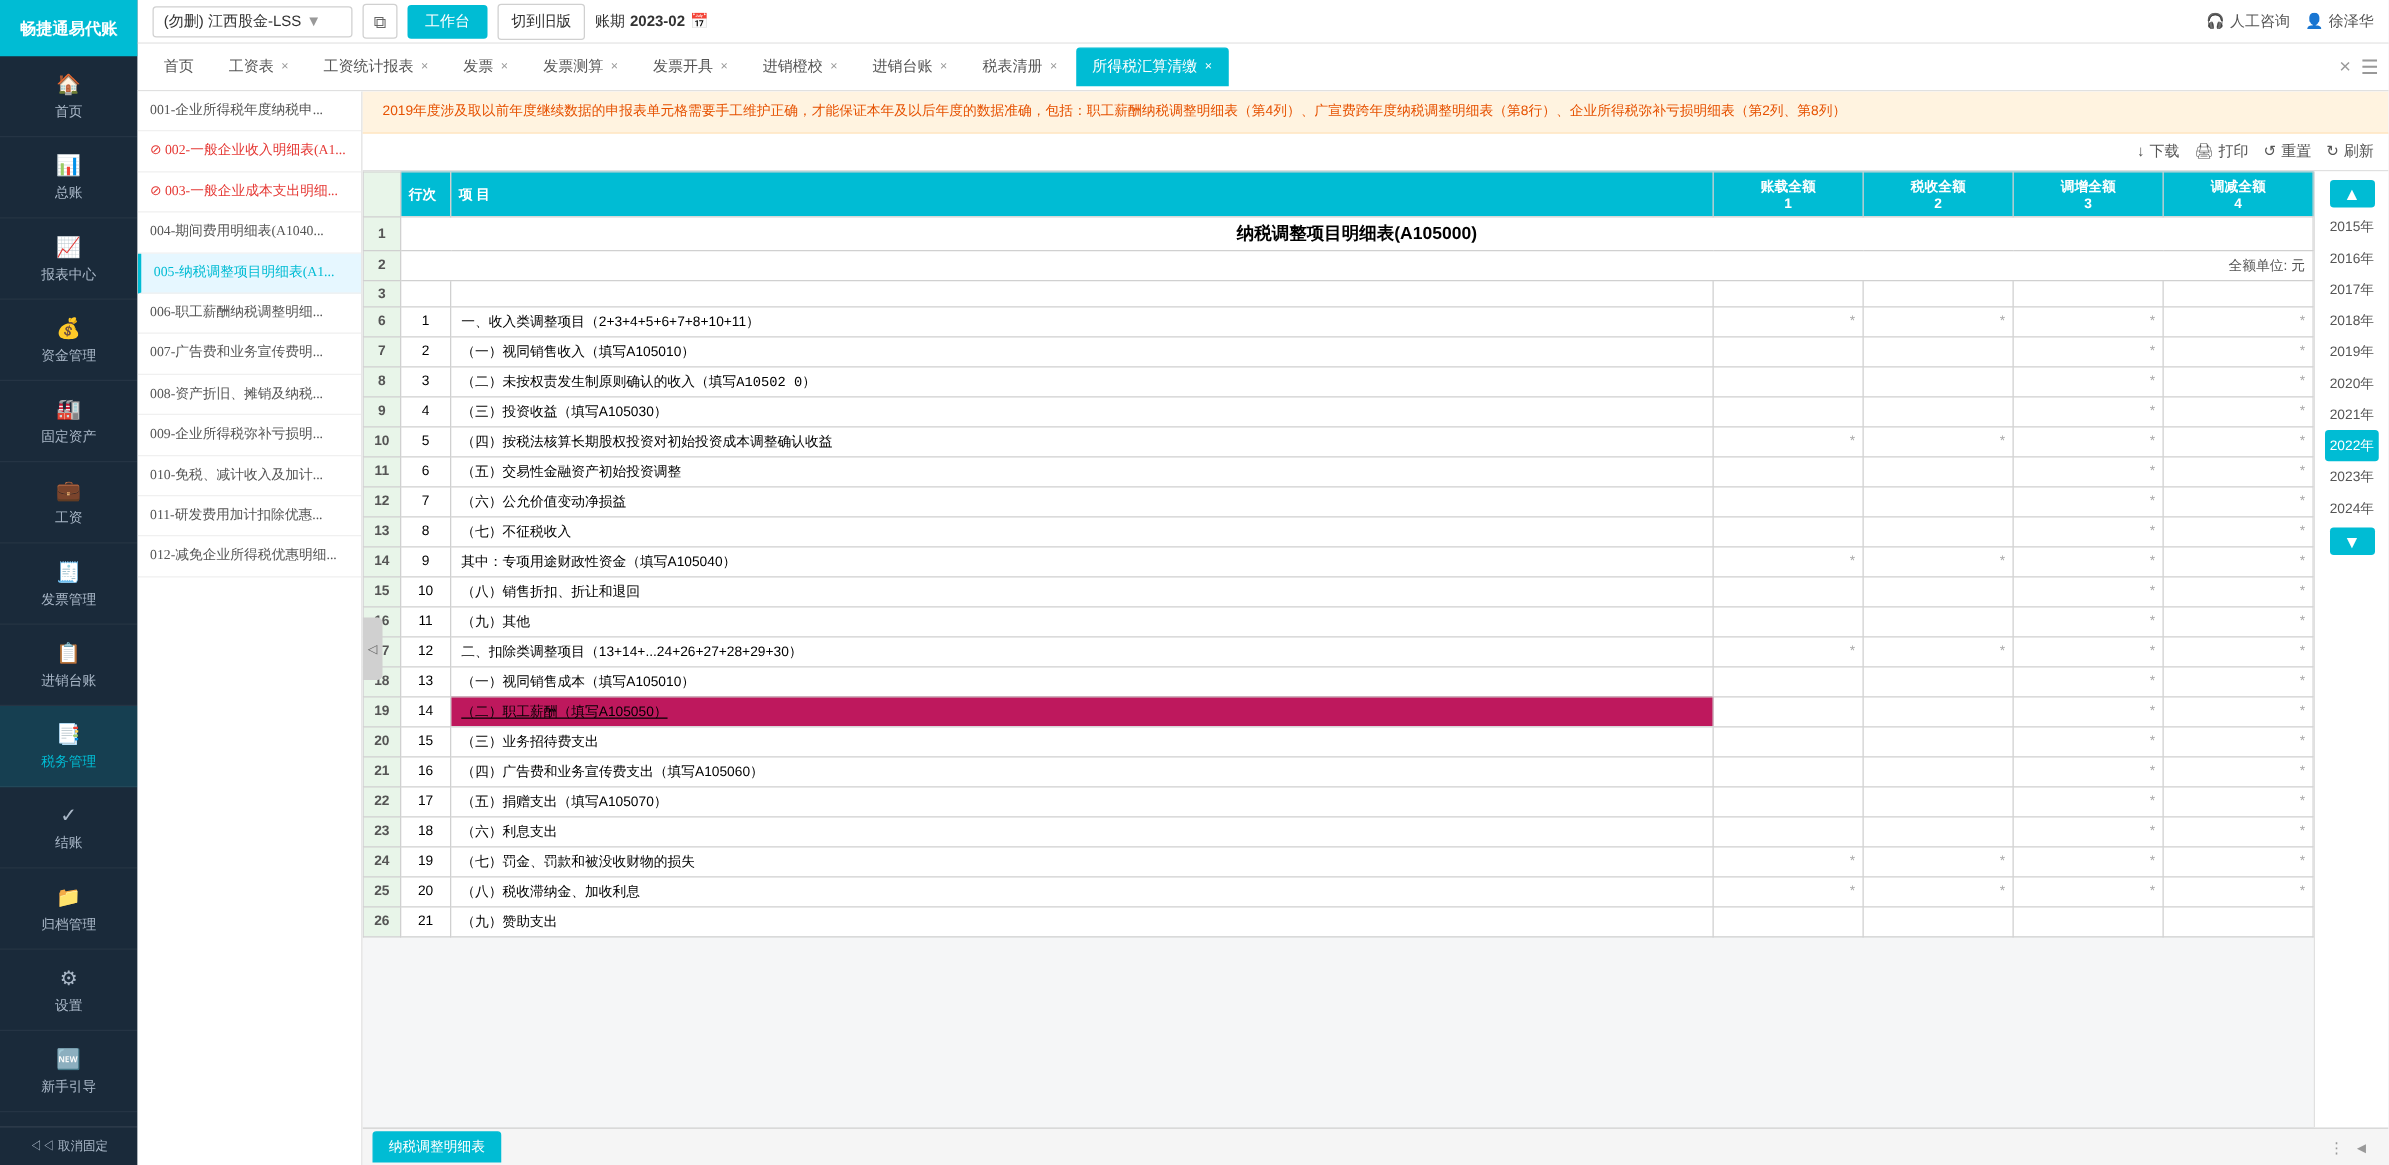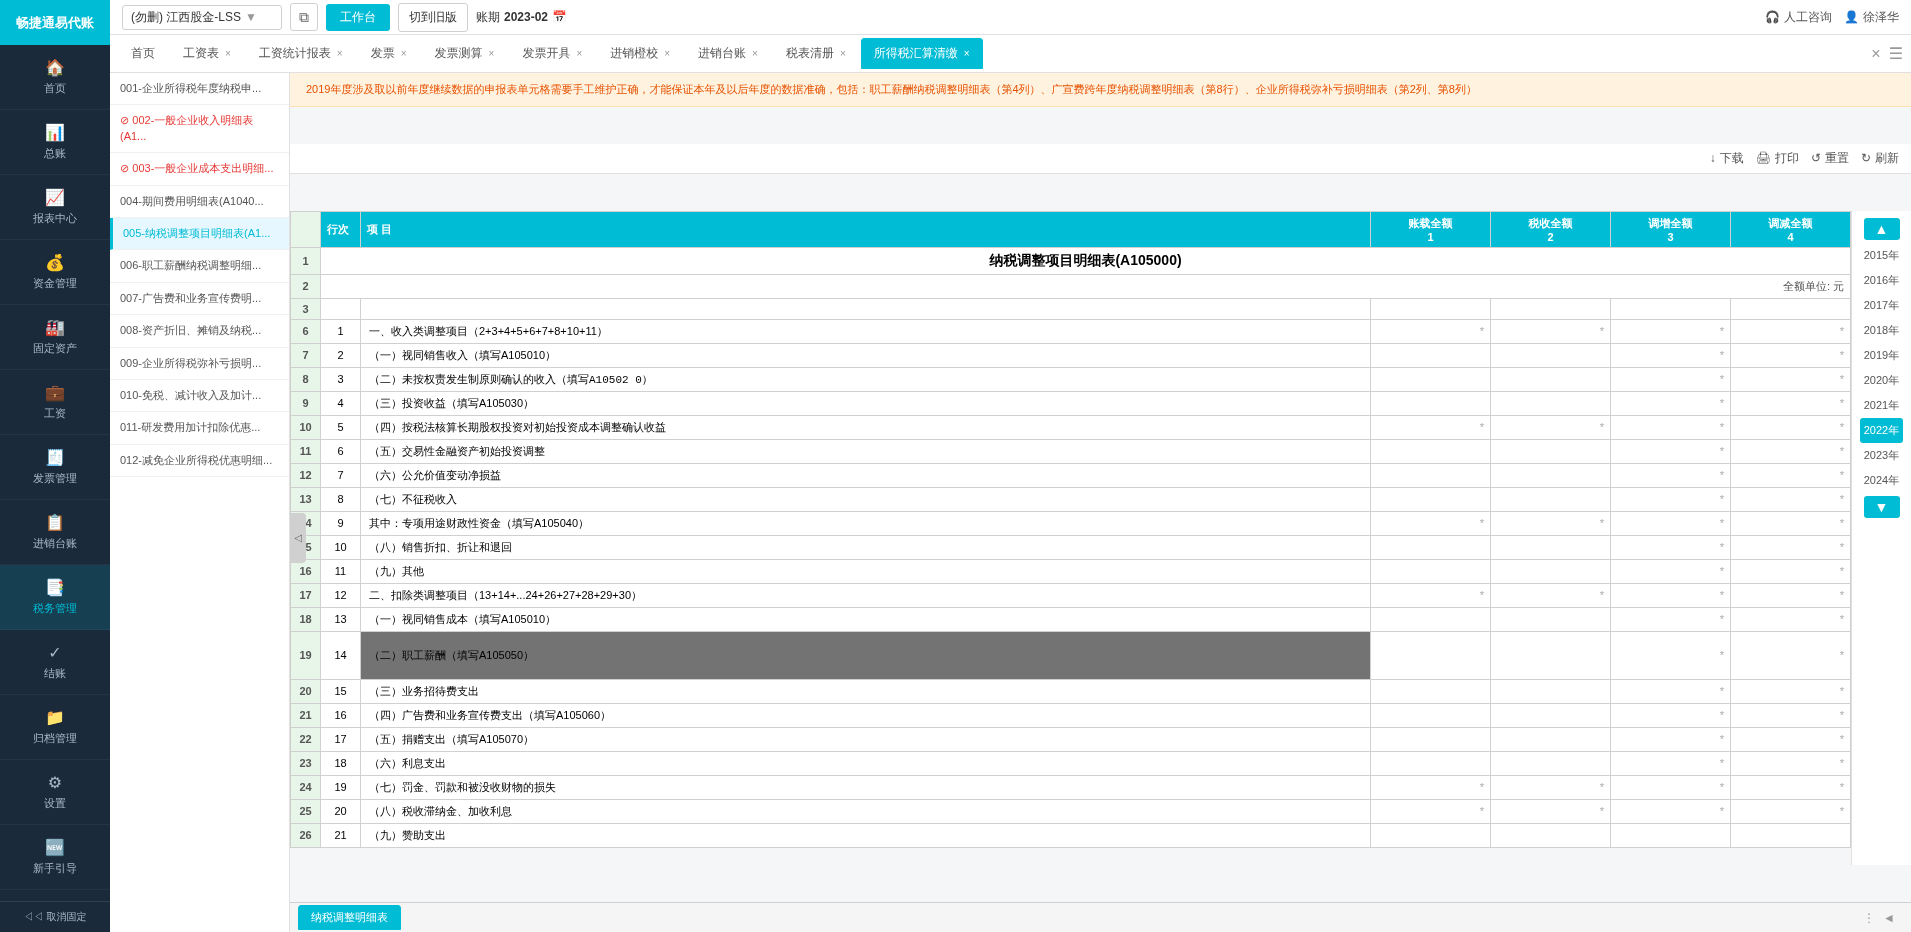--- a/index.html
+++ b/index.html
@@ -33,28 +33,28 @@
     .tab { display: flex; align-items: center; gap: 4px; padding: 6px 12px; border-radius: 3px 3px 0 0; cursor: pointer; font-size: 12px; color: #555; white-space: nowrap; border: 1px solid transparent; }
     .tab.active { background: #00bcd4; color: white; border-color: #00bcd4; }
     .tab .close { font-size: 10px; color: rgba(255,255,255,0.8); cursor: pointer; margin-left: 2px; }
     .tab:not(.active) .close { color: #999; }
     .tabs-right { margin-left: auto; display: flex; align-items: center; gap: 8px; }
 
     
     .content { flex: 1; display: flex; overflow: hidden; background: #f5f6f7; }
 
     
-    .left-panel { width: 180px; background: white; border-right: 1px solid #e0e0e0; display: flex; flex-direction: column; overflow-y: auto; flex-shrink: 0; }
+    .left-panel { width: 180px; background: white; border-right: 1px solid #e0e0e0; display: flex; flex-direction: column; overflow-y: auto; flex-shrink: 0; font-family: Liberation Serif, serif; }
     .left-panel-item { padding: 8px 10px; font-size: 11px; color: #555; cursor: pointer; border-bottom: 1px solid #f0f0f0; line-height: 1.4; }
     .left-panel-item.active { background: #e6f7ff; color: #00bcd4; border-left: 3px solid #00bcd4; }
     .left-panel-item.error { color: #e53935; }
     .left-panel-item.error::before { content: "⊘ "; }
 
     
-    .main-content { flex: 1; display: flex; flex-direction: column; overflow: hidden; gap: 37px; }
+    .main-content { flex: 1; display: flex; flex-direction: column; overflow: hidden; }
 
     
     .warning-bar { background: #fff3e0; border-bottom: 1px solid #ffe0b2; padding: 8px 16px; font-size: 11px; color: #e65100; line-height: 1.5; flex-shrink: 0; }
 
     
     .toolbar { display: flex; align-items: center; justify-content: flex-end; padding: 6px 12px; background: white; border-bottom: 1px solid #e0e0e0; gap: 12px; flex-shrink: 0; }
     .toolbar-btn { display: flex; align-items: center; gap: 4px; cursor: pointer; color: #555; font-size: 12px; }
 
     
     .spreadsheet-wrapper { flex: 1; display: flex; overflow: hidden; position: relative; }
@@ -452,21 +452,21 @@
     <td style="text-align:center;background:white;border:1px solid #d0d0d0;">13</td>
     <td class="item-text" style="border:1px solid #d0d0d0;padding:4px 8px;background:white;">（一）视同销售成本（填写A105010）</td>
     <td class="data-cell" style="border:1px solid #d0d0d0;color:#aaa;"></td>
     <td class="data-cell" style="border:1px solid #d0d0d0;color:#aaa;"></td>
     <td class="data-cell" style="border:1px solid #d0d0d0;color:#aaa;">*</td>
     <td class="data-cell" style="border:1px solid #d0d0d0;color:#aaa;">*</td>
   </tr>
                 <tr>
     <td class="row-num">19</td>
     <td style="text-align:center;background:white;border:1px solid #d0d0d0;">14</td>
-    <td class="item-text" style="border:1px solid #d0d0d0;padding:16px 8px;background:#737373;">（二）职工薪酬（填写A105050）</td>
+    <td class="item-text" style="border:1px solid #d0d0d0;padding:4px 8px;background:#be185d;text-decoration:underline;">（二）职工薪酬（填写A105050）</td>
     <td class="data-cell" style="border:1px solid #d0d0d0;color:#aaa;"></td>
     <td class="data-cell" style="border:1px solid #d0d0d0;color:#aaa;"></td>
     <td class="data-cell" style="border:1px solid #d0d0d0;color:#aaa;">*</td>
     <td class="data-cell" style="border:1px solid #d0d0d0;color:#aaa;">*</td>
   </tr>
                 <tr>
     <td class="row-num">20</td>
     <td style="text-align:center;background:white;border:1px solid #d0d0d0;">15</td>
     <td class="item-text" style="border:1px solid #d0d0d0;padding:4px 8px;background:white;">（三）业务招待费支出</td>
     <td class="data-cell" style="border:1px solid #d0d0d0;color:#aaa;"></td>

